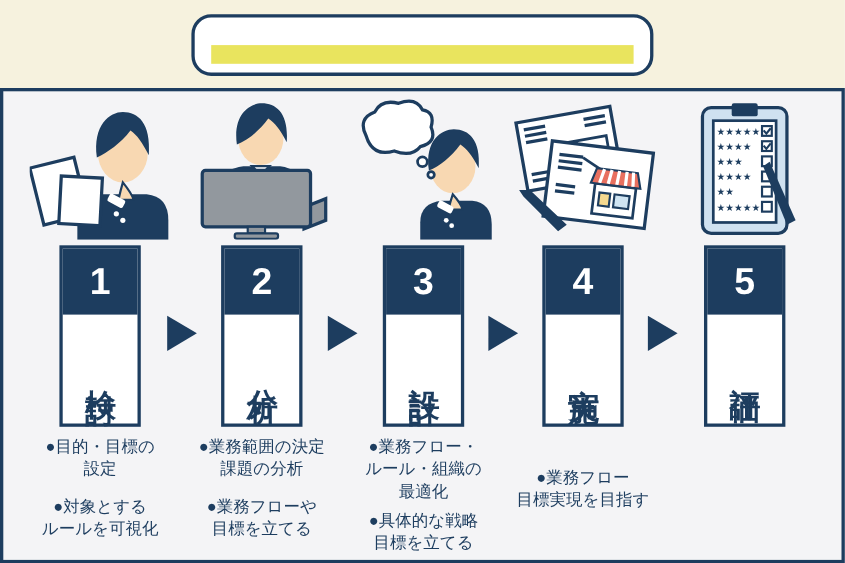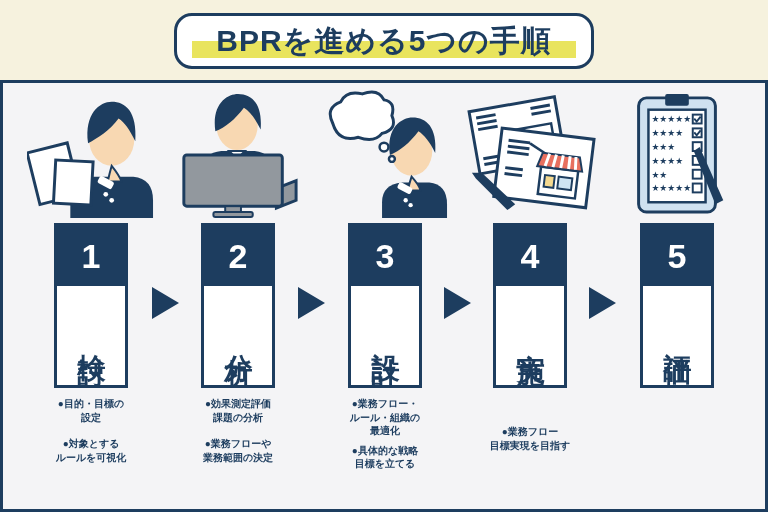--- a/index.html
+++ b/index.html
@@ -51,41 +51,40 @@
   .card-label {
     flex:1; display:flex; align-items:center; justify-content:center;
     writing-mode:vertical-rl; text-orientation:upright;
     font-size:28px; font-weight:bold; color:#1d3d5f; letter-spacing:5px;
   }
 
   .bullets { margin-top:9px; display:flex; flex-direction:column; gap:13px; }
   .col-3 .bullets { gap:6px; }
   .col-4 .bullets { margin-top:37px; }
   .bullet {
-    font-size:10px; font-weight:bold; color:#1d3d5f;
+    font-size:15px; font-weight:normal; color:#1d3d5f;
     text-align:center; line-height:1.35; white-space:pre-line;
   }
 
   .arrow {
     position:absolute; top:204px; width:0; height:0;
     border-top:16px solid transparent; border-bottom:16px solid transparent;
     border-left:27px solid #1d3d5f;
   }
   .arrow-1 { left:149px; } .arrow-2 { left:295px; }
   .arrow-3 { left:441px; } .arrow-4 { left:586px; }
 </style>
 </head>
 <body>
 
 <div class="stage">
 
   <div class="header">
     <div class="title-box">
       <div class="title-highlight"></div>
-      <div class="title-text">BPRを進める5つの手順</div>
     </div>
   </div>
 
   <div class="main">
 
     <div class="col col-1">
       <div class="illus">
         <svg width="128" height="128" viewBox="0 0 130 130">
           <path d="M44,130 L44,110 Q44,90 64,88 L108,88 Q128,90 128,112 L128,130 Z" fill="#1d3d5f"></path>
           <ellipse cx="86" cy="50" rx="23" ry="27" fill="#f8d8b2"></ellipse>
@@ -121,24 +120,24 @@
           <rect x="10" y="66" width="100" height="52" rx="3" fill="#92989e" stroke="#1d3d5f" stroke-width="3"></rect>
           <rect x="52" y="118" width="16" height="6" fill="#92989e" stroke="#1d3d5f" stroke-width="2"></rect>
           <rect x="40" y="124" width="40" height="5" rx="2" fill="#92989e" stroke="#1d3d5f" stroke-width="2"></rect>
         </svg>
       </div>
       <div class="card">
         <div class="card-number">2</div>
         <div class="card-label">分析</div>
       </div>
       <div class="bullets">
-        <div class="bullet">●効果測定評価
+        <div class="bullet">●業務範囲の決定
 課題の分析</div>
         <div class="bullet">●業務フローや
-業務範囲の決定</div>
+目標を立てる</div>
       </div>
     </div>
 
     <div class="col col-3">
       <div class="illus">
         <svg width="128" height="128" viewBox="0 0 130 130">
           <path d="M62,130 L62,114 Q62,96 82,94 L110,94 Q128,96 128,116 L128,130 Z" fill="#1d3d5f"></path>
           <ellipse cx="92" cy="62" rx="21" ry="25" fill="#f8d8b2"></ellipse>
           <path d="M70,66 C66,38 82,28 93,28 C107,28 118,38 116,64 C110,52 105,46 99,42 C90,54 80,62 70,66 Z" fill="#1d3d5f"></path>
           <path d="M92,88 q8,9 9,14 l-13,0 q2,-8 4,-14 Z" fill="#f8d8b2" stroke="#1d3d5f" stroke-width="2"></path>

